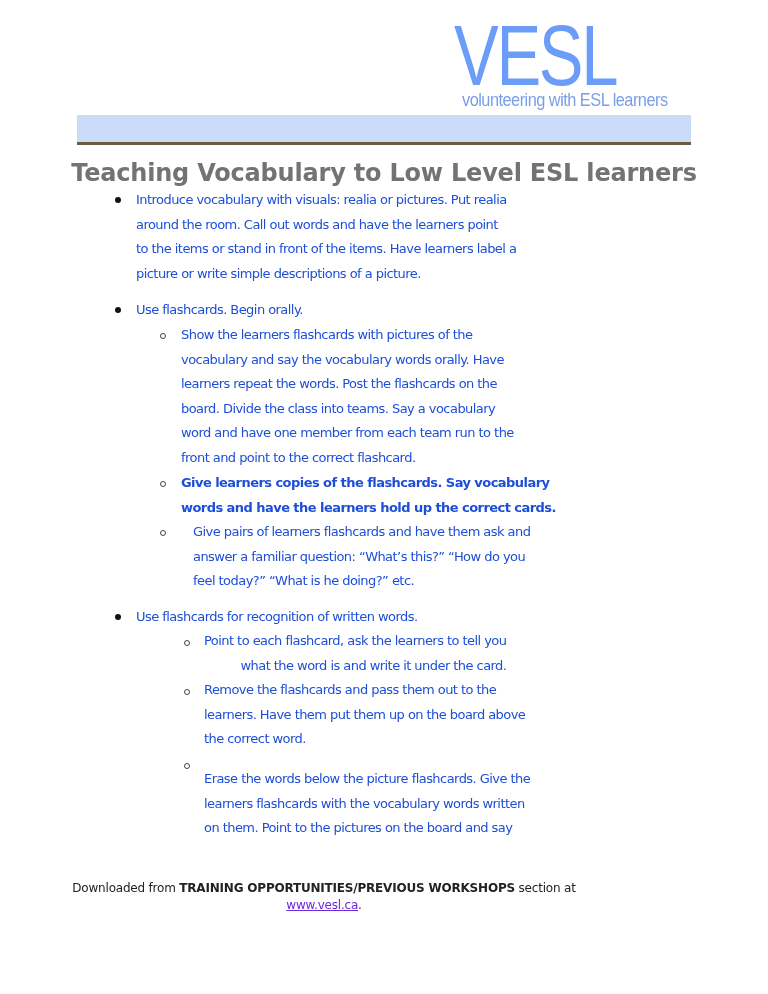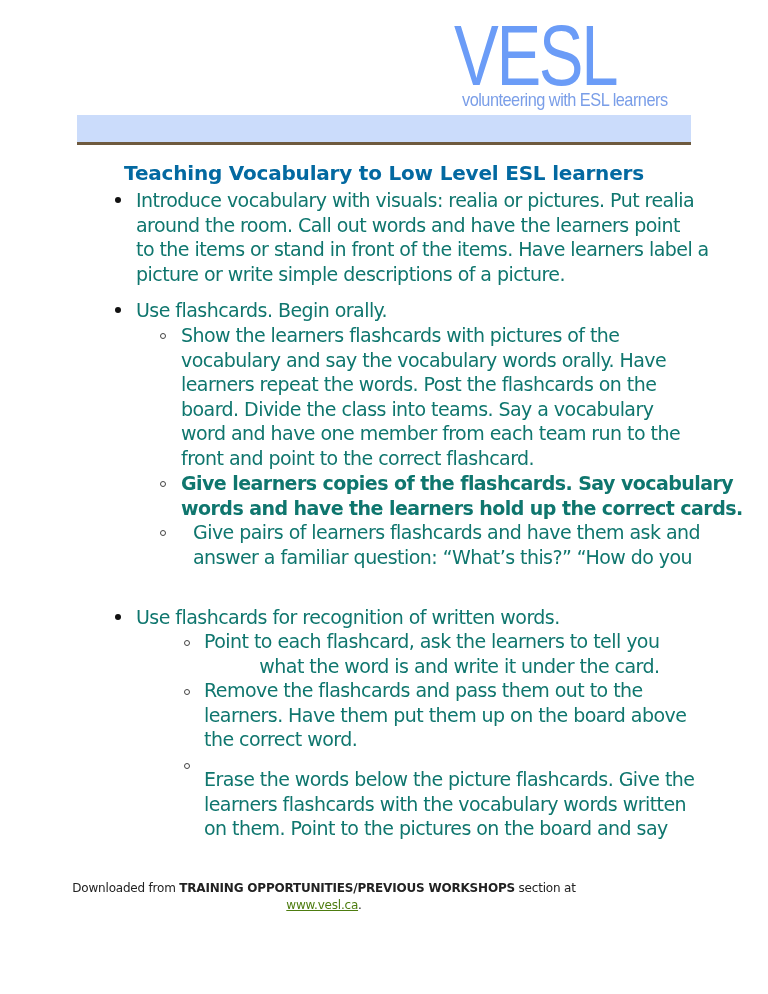--- a/index.html
+++ b/index.html
@@ -1,28 +1,28 @@
 <!DOCTYPE html>
 <html><head>
 <meta charset="utf-8">
 <style>
   html, body { margin:0; padding:0; background:#ffffff; }
   body { width:768px; height:994px; position:relative; overflow:hidden; font-family:"DejaVu Sans", sans-serif; color:#1a1a1a; }
   .logo-word { position:absolute; left:454px; top:12px; font-family:"Liberation Sans Narrow","Liberation Sans", sans-serif; font-size:86px; line-height:86px; color:#6b9cf7; letter-spacing:-3px; transform:scaleX(0.78); transform-origin:left top; }
   .logo-tag { position:absolute; left:462px; top:89px; font-family:"Liberation Sans", sans-serif; font-size:19px; line-height:22px; color:#7a9ee8; letter-spacing:-0.6px; transform:scaleX(0.86); transform-origin:left top; white-space:nowrap; }
   .band { position:absolute; left:77px; top:115px; width:614px; height:27px; background:#cbdcfb; }
   .rule { position:absolute; left:77px; top:142px; width:614px; height:3px; background:#6e5a3e; }
-  .title { position:absolute; left:0; width:768px; top:161px; text-align:center; font-family:"DejaVu Sans", sans-serif; font-weight:bold; font-size:20px; line-height:24px; color:#0369a1; letter-spacing:-0.2px; }
-  .para { position:absolute; font-size:19px; line-height:24.6px; color:#0f766e; letter-spacing:-0.55px; word-spacing:0px; }
+  .title { position:absolute; left:0; width:768px; top:161px; text-align:center; font-family:"DejaVu Sans", sans-serif; font-weight:bold; font-size:24px; line-height:24px; color:#737373; letter-spacing:-0.2px; }
+  .para { position:absolute; font-size:13px; line-height:24.6px; color:#1d4ed8; letter-spacing:-0.55px; word-spacing:0px; }
   .bullet { position:absolute; width:6px; height:6px; border-radius:50%; background:#111; }
   .sub { position:absolute; width:6px; height:6px; border-radius:50%; border:1px solid #444; box-sizing:border-box; }
   .line { white-space:nowrap; display:block; }
   .footer { position:absolute; left:0; width:648px; top:880px; text-align:center; font-family:"DejaVu Sans", sans-serif; font-size:12px; line-height:17px; color:#222; letter-spacing:-0.2px; }
   .footer b { font-weight:bold; }
-  .footer a { color:#4d7c0f; text-decoration:underline; }
+  .footer a { color:#6d28d9; text-decoration:underline; }
 </style>
 </head>
 <body>
 
 <div>
   <div class="logo-word">VESL</div>
   <div class="logo-tag">volunteering with ESL learners</div>
 </div>
 <div class="band"></div>
 <div class="rule"></div>
@@ -55,20 +55,21 @@
 <div class="sub" style="left:160px;top:481px;"></div>
 <div class="para" style="left:181px;top:471px;font-weight:bold;">
   <span class="line">Give learners copies of the flashcards.  Say vocabulary</span>
   <span class="line">words and have the learners hold up the correct cards.</span>
 </div>
 
 <div class="sub" style="left:160px;top:530px;"></div>
 <div class="para" style="left:181px;top:520px;margin-left:12px;">
   <span class="line">Give pairs of learners flashcards and have them ask and</span>
   <span class="line">answer a familiar question: “What’s this?” “How do you</span>
+  <span class="line">feel today?” “What is he doing?” etc.</span>
 </div>
 
 <div class="bullet" style="left:115px;top:614px;"></div>
 <div class="para" style="left:136px;top:605px;">
   <span class="line">Use flashcards  for recognition  of written words.</span>
 </div>
 
 <div class="sub" style="left:184px;top:640px;"></div>
 <div class="para" style="left:204px;top:629px;text-align:right;">
   <span class="line">Point to each flashcard, ask the learners to tell you</span>

